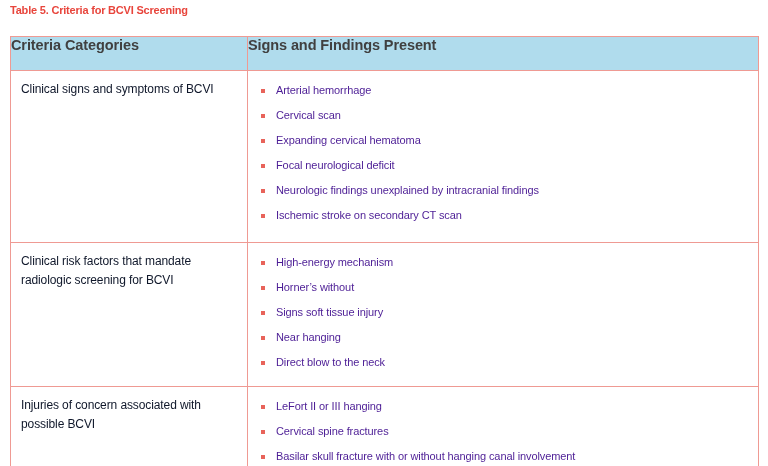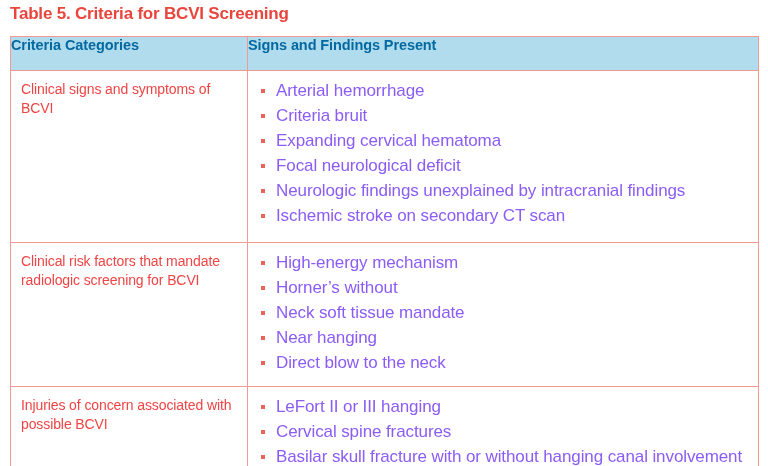--- a/index.html
+++ b/index.html
@@ -22,21 +22,21 @@
     box-sizing: border-box;
     padding: 0;
     background: #ffffff;
   }
 
   
   .table-title {
     position: absolute;
     left: 10px;
     top: 4px;
-    font-size: 17px;
+    font-size: 11px;
     font-weight: bold;
     letter-spacing: -0.2px;
     color: #e8453c;
     white-space: nowrap;
   }
 
   
   .criteria-table {
     position: absolute;
     left: 10px;
@@ -58,49 +58,49 @@
   }
 
   thead th {
     background: #b0dced;
     height: 33px;
     padding: 0 10px;
     text-align: left;
     font-size: 14.5px;
     font-weight: bold;
     letter-spacing: -0.1px;
-    color: #0369a1;
+    color: #404040;
   }
 
   tbody td.cat-cell {
     padding: 9px 10px 10px 10px;
-    font-size: 14px;
+    font-size: 12px;
     line-height: 19px;
     letter-spacing: -0.1px;
-    color: #ef4444;
+    color: #0f172a;
   }
 
   tbody td.find-cell {
     padding: 7px 10px 9px 10px;
   }
 
   .bullet-list {
     list-style: none;
     margin: 0;
     padding: 0;
   }
 
   .bullet-list li {
     position: relative;
     padding-left: 18px;
     height: 25px;
     line-height: 25px;
-    font-size: 17px;
+    font-size: 11px;
     letter-spacing: -0.1px;
-    color: #8b5cf6;
+    color: #4c1d95;
     white-space: nowrap;
   }
 
   .bullet-list li .bullet-marker {
     position: absolute;
     left: 3px;
     top: 11px;
     width: 4px;
     height: 4px;
     background: #e8635a;
@@ -128,35 +128,35 @@
         <th>Criteria Categories</th>
         <th>Signs and Findings Present</th>
       </tr>
     </thead>
     <tbody id="table-body">
         <tr class="row-0">
           <td class="cat-cell">Clinical signs and symptoms of BCVI</td>
           <td class="find-cell">
             <ul class="bullet-list">
               <li><span class="bullet-marker"></span><span>Arterial hemorrhage</span></li>
-              <li><span class="bullet-marker"></span><span>Criteria bruit</span></li>
+              <li><span class="bullet-marker"></span><span>Cervical scan</span></li>
               <li><span class="bullet-marker"></span><span>Expanding cervical hematoma</span></li>
               <li><span class="bullet-marker"></span><span>Focal neurological deficit</span></li>
               <li><span class="bullet-marker"></span><span>Neurologic findings unexplained by intracranial findings</span></li>
               <li><span class="bullet-marker"></span><span>Ischemic stroke on secondary CT scan</span></li>
             </ul>
           </td>
         </tr>
         <tr class="row-1">
           <td class="cat-cell">Clinical risk factors that mandate radiologic screening for BCVI</td>
           <td class="find-cell">
             <ul class="bullet-list">
               <li><span class="bullet-marker"></span><span>High-energy mechanism</span></li>
               <li><span class="bullet-marker"></span><span>Horner’s without</span></li>
-              <li><span class="bullet-marker"></span><span>Neck soft tissue mandate</span></li>
+              <li><span class="bullet-marker"></span><span>Signs soft tissue injury</span></li>
               <li><span class="bullet-marker"></span><span>Near hanging</span></li>
               <li><span class="bullet-marker"></span><span>Direct blow to the neck</span></li>
             </ul>
           </td>
         </tr>
         <tr class="row-2">
           <td class="cat-cell">Injuries of concern associated with possible BCVI</td>
           <td class="find-cell">
             <ul class="bullet-list">
               <li><span class="bullet-marker"></span><span>LeFort II or III hanging</span></li>

